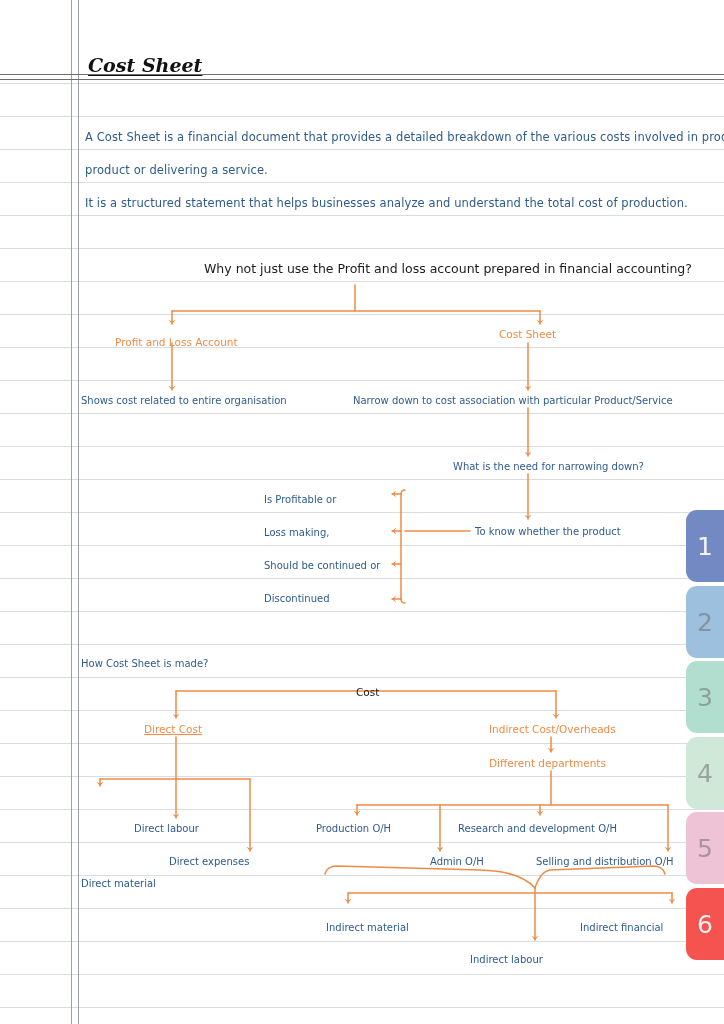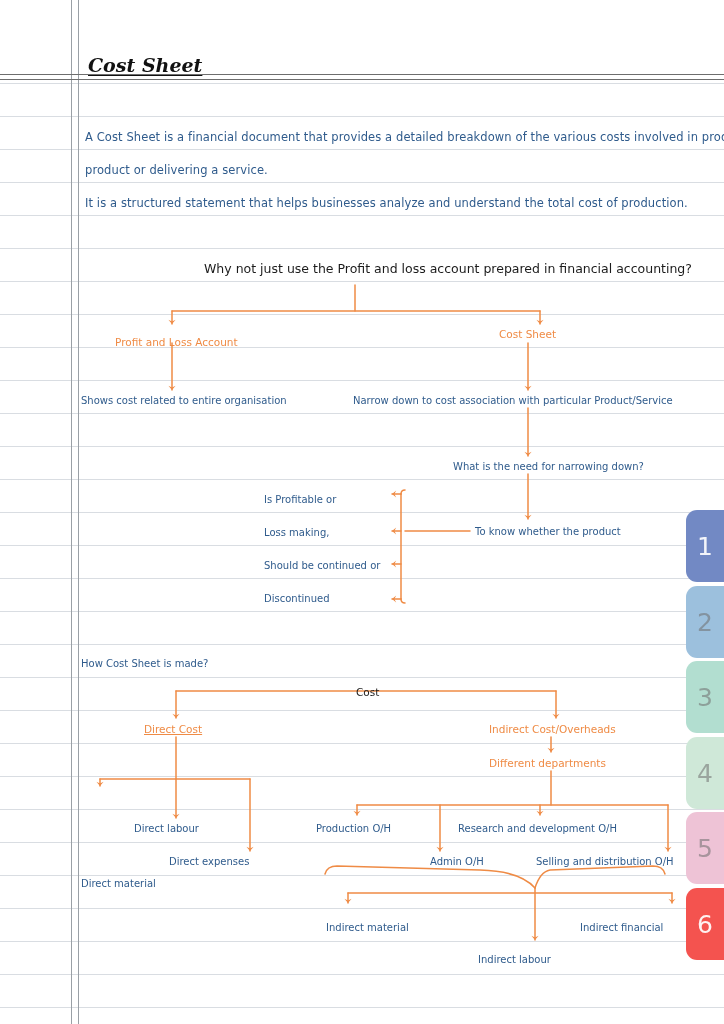--- a/index.html
+++ b/index.html
@@ -169,21 +169,21 @@
   <div class="tx blu" style="left:81px;top:834px;margin-top:44px;">Direct material</div>
   <div class="tx blu" style="left:134px;top:823px;">Direct labour</div>
   <div class="tx blu" style="left:169px;top:856px;">Direct expenses</div>
 
   <div class="tx blu" style="left:316px;top:823px;">Production O/H</div>
   <div class="tx blu" style="left:458px;top:823px;">Research and development O/H</div>
   <div class="tx blu" style="left:392px;top:856px;margin-left:38px;">Admin O/H</div>
   <div class="tx blu" style="left:536px;top:856px;">Selling and distribution O/H</div>
 
   <div class="tx blu" style="left:326px;top:922px;">Indirect material</div>
-  <div class="tx blu" style="left:470px;top:954px;margin-left:8px;">Indirect labour</div>
+  <div class="tx blu" style="left:470px;top:954px;">Indirect labour</div>
   <div class="tx blu" style="left:580px;top:922px;">Indirect financial</div>
 
   <div class="tabs" id="tabs">
       <div class="tab" style="top:510px;height:72px;background:#7289c4;">
         <span>1</span>
       </div>
       <div class="tab faded" style="top:586px;height:72px;background:#9cc0dd;">
         <span>2</span>
       </div>
       <div class="tab faded" style="top:661px;height:72px;background:#b2ded0;">

